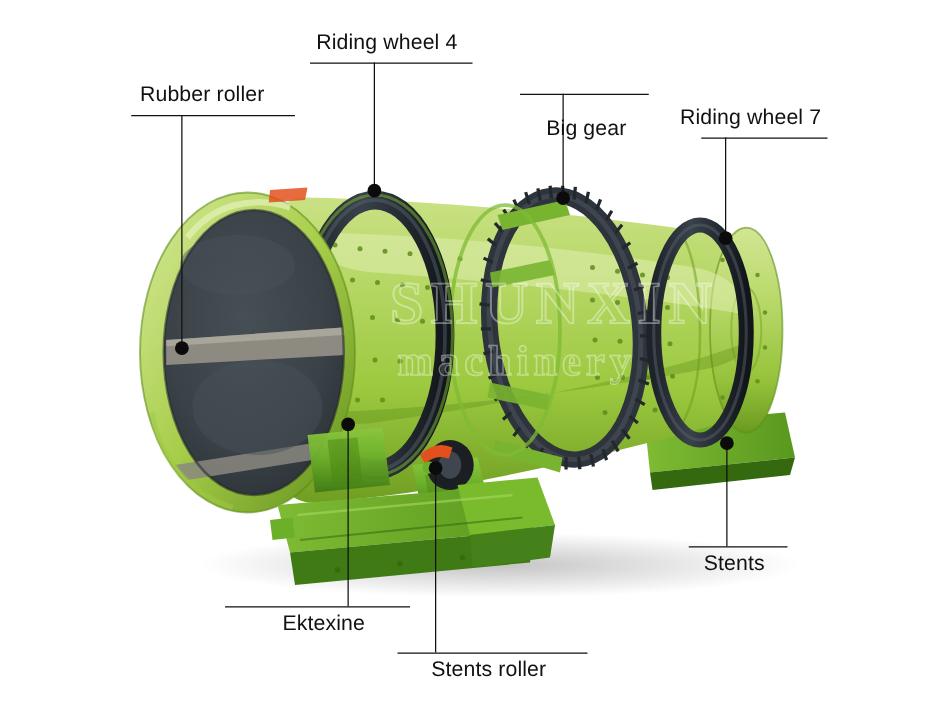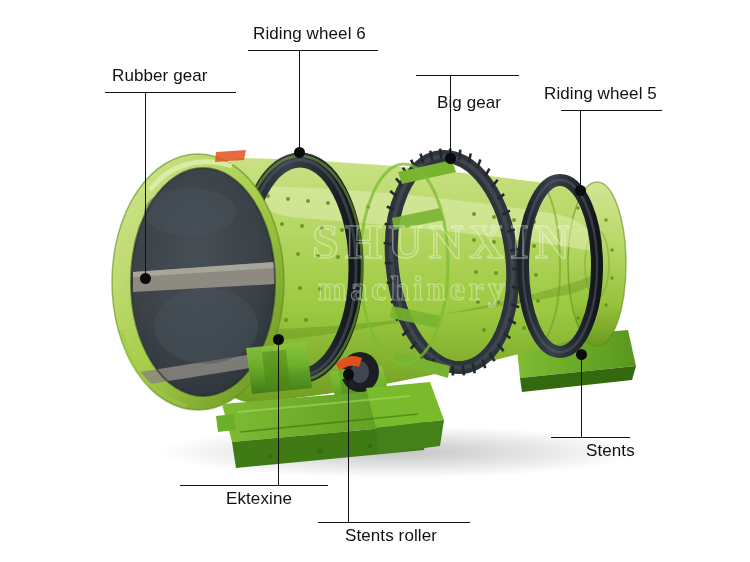--- a/index.html
+++ b/index.html
@@ -282,37 +282,37 @@
       </g>
     </g>
 
     <g opacity=".38">
       <text x="312" y="258" font-family="Liberation Serif, serif" font-size="48" font-weight="700" fill="none" stroke="#ffffff" stroke-width="1.4" letter-spacing="6">SHUNXIN</text>
       <text x="318" y="300" font-family="Liberation Serif, serif" font-size="34" font-weight="700" fill="none" stroke="#ffffff" stroke-width="1.2" letter-spacing="4">machinery</text>
     </g>
   </svg>
 
   <div id="callouts">
-      <div class="lbl" style="left: 112px; top: 66px;">Rubber gear</div>
+      <div class="lbl" style="left: 112px; top: 66px;">Rubber roller</div>
       <div class="uline" style="left: 105px; top: 92px; width: 131px;"></div>
       <div class="lline" style="left: 145px; top: 92px; height: 186px;"></div>
       <div class="dot" style="left: 139.5px; top: 272.5px;"></div>
-      <div class="lbl" style="left: 253px; top: 24px;">Riding wheel 6</div>
+      <div class="lbl" style="left: 253px; top: 24px;">Riding wheel 4</div>
       <div class="uline" style="left: 248px; top: 50px; width: 130px;"></div>
       <div class="lline" style="left: 299px; top: 50px; height: 102px;"></div>
       <div class="dot" style="left: 293.5px; top: 146.5px;"></div>
       <div class="lbl" style="left: 437px; top: 49px; margin-top: 44px;">Big gear</div>
       <div class="uline" style="left: 416px; top: 75px; width: 103px;"></div>
       <div class="lline" style="left: 450px; top: 75px; height: 83px;"></div>
       <div class="dot" style="left: 444.5px; top: 152.5px;"></div>
-      <div class="lbl" style="left: 544px; top: 84px;">Riding wheel 5</div>
+      <div class="lbl" style="left: 544px; top: 84px;">Riding wheel 7</div>
       <div class="uline" style="left: 561px; top: 110px; width: 101px;"></div>
       <div class="lline" style="left: 580px; top: 110px; height: 80px;"></div>
       <div class="dot" style="left: 574.5px; top: 184.5px;"></div>
-      <div class="lbl" style="left: 586px; top: 441px;">Stents</div>
+      <div class="lbl" style="left: 563px; top: 441px;">Stents</div>
       <div class="uline" style="left: 551px; top: 437px; width: 79px;"></div>
       <div class="lline" style="left: 581px; top: 354px; height: 83px;"></div>
       <div class="dot" style="left: 575.5px; top: 348.5px;"></div>
       <div class="lbl" style="left: 226px; top: 489px;">Ektexine</div>
       <div class="uline" style="left: 180px; top: 485px; width: 148px;"></div>
       <div class="lline" style="left: 278px; top: 339px; height: 146px;"></div>
       <div class="dot" style="left: 272.5px; top: 333.5px;"></div>
       <div class="lbl" style="left: 345px; top: 526px;">Stents roller</div>
       <div class="uline" style="left: 318px; top: 522px; width: 152px;"></div>
       <div class="lline" style="left: 348px; top: 374px; height: 148px;"></div>

